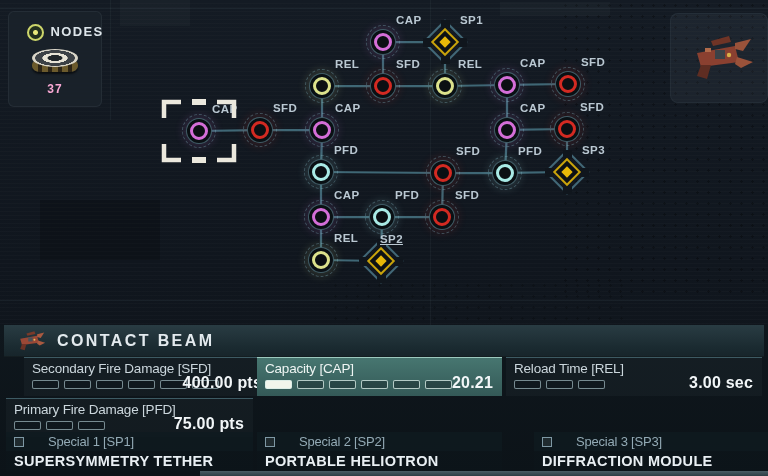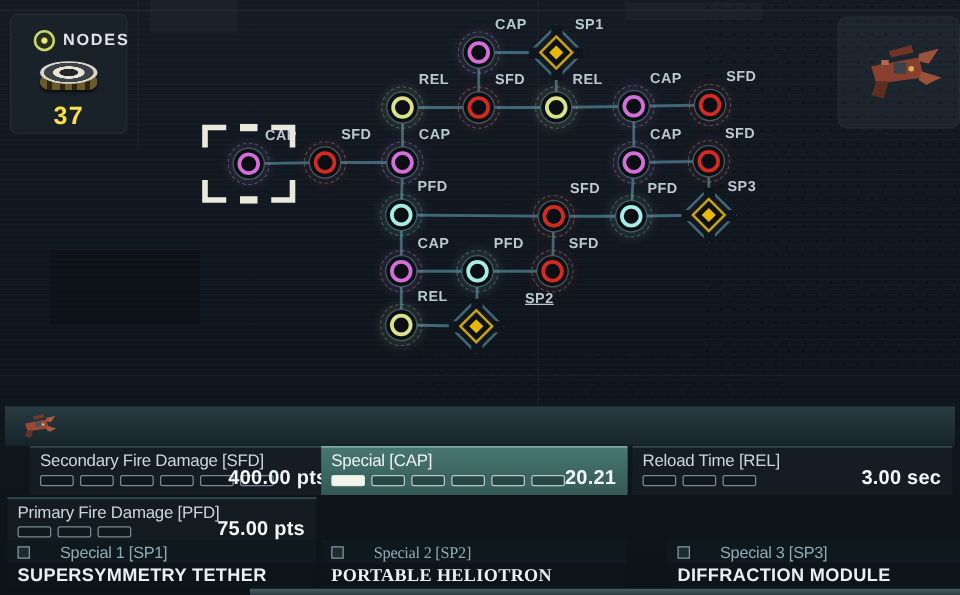--- a/index.html
+++ b/index.html
@@ -25,21 +25,21 @@
   .nodes-head{display:flex;align-items:flex-start;gap:6px;margin-top:12px;padding-left:21px;}
   .coin{width:13px;height:13px;border-radius:50%;border:2px solid #cdd66b;
     background:radial-gradient(circle at 50% 50%, #e8e87a 0 2px, #23301e 3px);}
   .nodes-title{font-size:13px;font-weight:700;letter-spacing:1.4px;color:#dde5ea;}
   .disc{position:relative;width:46px;height:27px;margin-top:8px;}
   .disc-body{position:absolute;left:0;top:10px;width:46px;height:13px;border-radius:8px/6px;
     background:repeating-linear-gradient(90deg,#6b5a2c 0 6px,#2c2416 6px 10px);
     box-shadow:0 2px 2px rgba(0,0,0,.6);}
   .disc-top{position:absolute;left:0;top:0;width:46px;height:18px;border-radius:50%;
     background:radial-gradient(ellipse at 50% 50%, #20262a 0 22%, #e7e3d6 24% 38%, #3c4146 40% 60%, #d9d5c8 62% 72%, #4a4438 74%);}
-  .nodes-count{margin-top:6px;font-size:20px;font-weight:700;color:#fde047;letter-spacing:1px;}
+  .nodes-count{margin-top:6px;font-size:12px;font-weight:700;color:#f9a8d4;letter-spacing:1px;}
 
   
   .weapon-panel{position:absolute;left:670px;top:13px;width:96px;height:88px;
     background:rgba(205,225,235,0.055);border-radius:8px;
     border:1px solid rgba(160,190,205,0.06);
     display:flex;align-items:center;justify-content:center;}
 
   
   #graph{position:absolute;left:0;top:0;width:768px;height:325px;}
   #edges{position:absolute;left:0;top:0;}
@@ -89,21 +89,21 @@
   .cell-cap .stat-label{color:#eef5f3;}
   .pill-row{display:flex;gap:5px;margin-top:4px;align-items:center;}
   .pill{width:27px;height:9px;border-radius:2px;border:1px solid rgba(165,190,195,0.7);
     background:rgba(10,18,22,0.35);box-sizing:border-box;}
   .pill.filled{background:#f1f5ec;border-color:#f1f5ec;}
   .cell-cap .pill{border-color:rgba(215,235,230,0.8);}
   .stat-value{position:absolute;right:9px;bottom:4px;font-size:16px;font-weight:700;
     color:#f2f6f8;letter-spacing:.2px;}
 
   .special-cell{position:absolute;top:107px;height:42px;box-sizing:border-box;cursor:pointer;}
-  .spc-0{left:6px;width:247px;} .spc-1{left:257px;width:245px;font-family:Liberation Serif, serif;} .spc-2{left:534px;width:256px;}
+  .spc-0{left:6px;width:247px;} .spc-1{left:257px;width:245px;} .spc-2{left:534px;width:256px;}
   .sp-label-row{display:flex;align-items:center;gap:24px;height:19px;padding-left:8px;
     background:rgba(15,26,32,0.85);}
   .checkbox{width:10px;height:10px;border:1px solid #7e98a4;background:rgba(255,255,255,0.08);
     box-sizing:border-box;}
   .sp-label{font-size:13px;color:#93aab5;letter-spacing:-.2px;}
   .sp-name{height:21px;line-height:21px;padding-left:8px;font-size:14.5px;font-weight:700;
     letter-spacing:.3px;color:#e9eff3;background:rgba(13,22,27,0.6);}
   .bottom-edge{position:absolute;left:200px;top:146px;width:568px;height:5px;
     background:linear-gradient(180deg,#4a5c64,#2c3d44);}
 </style>
@@ -306,21 +306,21 @@
         <div class="glabel" style="left: 334px; top: 232px; color: rgb(186, 200, 210);">REL</div>
         <div class="gsp" style="--c: #e8b808; left: 381px; top: 261px;">
           <span class="frame"></span>
           <span class="gap g1"></span>
           <span class="gap g2"></span>
           <span class="gap g3"></span>
           <span class="gap g4"></span>
           <span class="dshape"></span>
           <span class="dcore"></span>
         </div>
-        <div class="glabel" style="left: 420px; top: 233px; color: rgb(186, 200, 210); text-decoration: underline;">SP2</div>
+        <div class="glabel" style="left: 380px; top: 233px; color: rgb(186, 200, 210); text-decoration: underline;">SP2</div>
       </div>
     <svg class="bracket" id="sel-bracket" viewBox="0 0 76 64" style="left: 199px; top: 131px;">
       <g stroke="#ebe8dd" stroke-width="4.5" fill="none">
         <path d="M20 3 H3 V19"></path>
           <path d="M56 3 H73 V19"></path>
         <path d="M20 61 H3 V45"></path>
           <path d="M56 61 H73 V45"></path>
       </g>
       <rect x="31" y="0" width="14" height="6" fill="#ebe8dd"></rect>
       <rect x="31" y="58" width="14" height="6" fill="#ebe8dd"></rect>
@@ -331,36 +331,37 @@
     <div class="wheader">
       <svg class="wicon" viewBox="0 0 76 54">
         <polygon points="30,10 48,5 50,11 32,15" fill="#7a3a2a"></polygon>
         <polygon points="16,22 54,15 58,31 20,36" fill="#9a4836"></polygon>
         <polygon points="54,12 70,8 62,20 54,18" fill="#aa5a40"></polygon>
         <polygon points="56,26 72,31 60,37 54,33" fill="#aa5a40"></polygon>
         <rect x="34" y="19" width="10" height="9" fill="#46525a"></rect>
         <polygon points="20,34 30,34 26,48 16,45" fill="#6a3226"></polygon>
         <circle cx="48" cy="24" r="2.2" fill="#e0c060"></circle>
       </svg>
+      <span class="wname">CONTACT BEAM</span>
     </div>
 
     <div class="stat-cell cell-sfd">
       <div class="stat-label">Secondary Fire Damage [SFD]</div>
       <div class="pill-row">
           <span class="pill"></span>
           <span class="pill"></span>
           <span class="pill"></span>
           <span class="pill"></span>
           <span class="pill"></span>
           <span class="pill"></span>
         </div>
       <div class="stat-value">400.00 pts</div>
     </div>
     <div class="stat-cell cell-cap">
-      <div class="stat-label">Special [CAP]</div>
+      <div class="stat-label">Capacity [CAP]</div>
       <div class="pill-row">
           <span class="pill filled"></span>
           <span class="pill"></span>
           <span class="pill"></span>
           <span class="pill"></span>
           <span class="pill"></span>
           <span class="pill"></span>
         </div>
       <div class="stat-value">20.21</div>
     </div>

